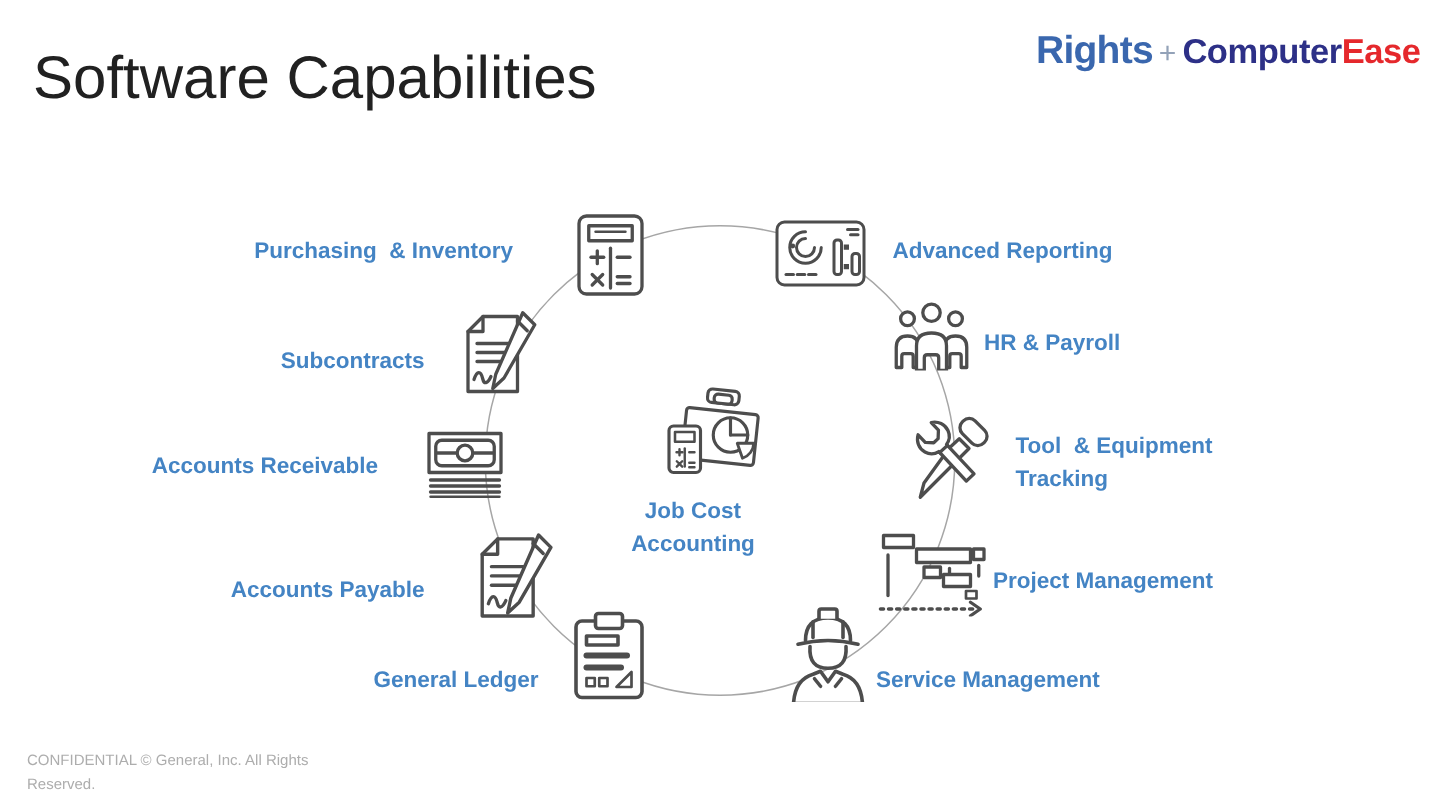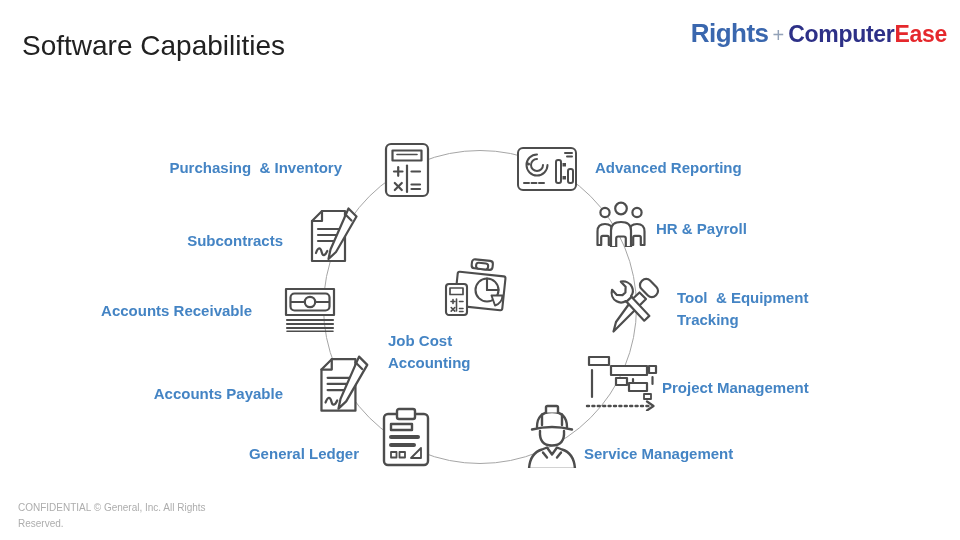--- a/index.html
+++ b/index.html
@@ -1,31 +1,31 @@
 <!DOCTYPE html>
 <html style="--accent: #4484c4; --ink: #4d4d4d; --arc: #a6a6a6; --muted: #adadad; --title: #212121; --deltek: #3a67ae; --plus: #93a2b8; --navy: #2d3087; --red: #e5282c;"><head>
 <meta charset="utf-8">
 <style>
   html,body{margin:0;padding:0;background:#fff;}
   .slide{position:relative;width:960px;height:540px;background:#fff;overflow:hidden;
          font-family:"Liberation Sans",sans-serif;}
-  .title{position:absolute;left:22px;top:30px;font-size:28px;font-weight:300;
+  .title{position:absolute;left:22px;top:30px;font-size:40px;font-weight:300;
          color:var(--title,#212121);letter-spacing:0;}
   .logo{position:absolute;top:18px;right:13px;white-space:nowrap;}
   .logo .d{color:var(--deltek,#3a67ae);font-weight:600;font-size:26px;letter-spacing:-0.5px;}
   .logo .p{color:var(--plus,#93a2b8);font-weight:400;font-size:20px;margin:0 4px;}
   .logo .c{color:var(--navy,#2d3087);font-weight:800;font-size:23px;letter-spacing:-0.3px;text-align:center;}
   .logo .e{color:var(--red,#e5282c);font-weight:800;font-size:23px;letter-spacing:-0.3px;}
   .arc{position:absolute;left:323px;top:150px;width:314px;height:314px;
        border:1.5px solid var(--arc,#a6a6a6);border-radius:50%;box-sizing:border-box;}
   .ic{position:absolute;color:var(--ink,#4d4d4d);}
   .lbl{position:absolute;color:var(--accent,#4484c4);font-size:15px;font-weight:700;
        line-height:1.48;white-space:pre-wrap;}
   .lbl.ra{text-align:right;}
-  .lbl.ce{}
+  .lbl.ce{text-align:center;}
   .footer{position:absolute;left:18px;top:500px;width:200px;font-size:10px;line-height:1.6;
           color:var(--muted,#adadad);}
 </style>
 </head>
 <body>
 
 <div class="slide">
 
   <div class="title">Software Capabilities</div>
 

